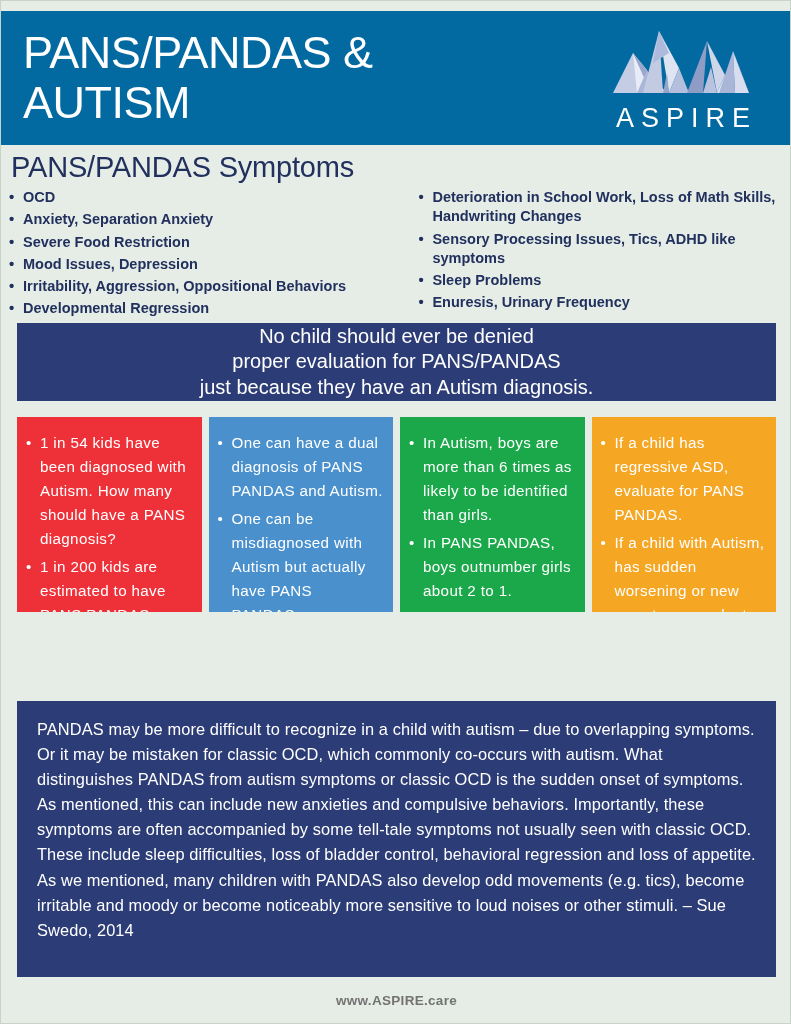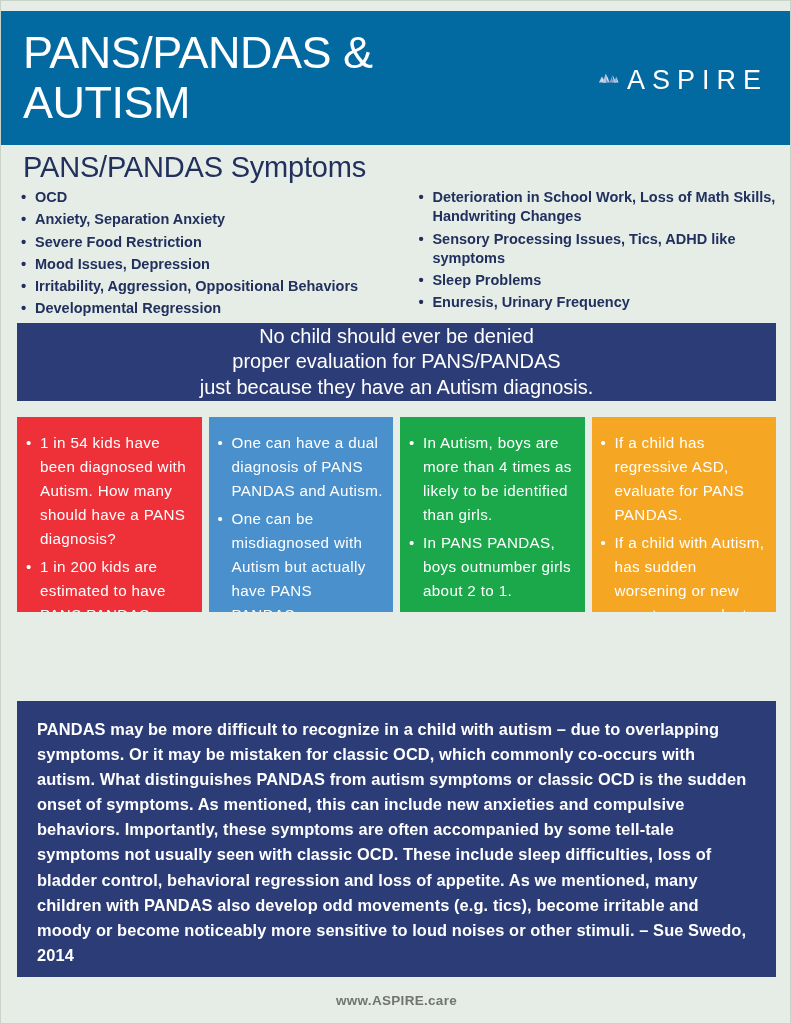--- a/index.html
+++ b/index.html
@@ -39,21 +39,21 @@
     color: #ffffff;
     font-size: 45px;
     line-height: 1.12;
     font-weight: 400;
     letter-spacing: -0.5px;
     white-space: pre-line;
     font-family: "Liberation Sans", sans-serif;
   }
   .logo-wrap {
     display: flex;
-    flex-direction: row;
+    flex-direction: column;
     align-items: center;
     justify-content: center;
     width: 170px;
     margin-right: 6px;
   }
   .logo-mark {
     width: 152px;
     height: 76px;
     display: block;
   }
@@ -65,21 +65,21 @@
     padding-left: 7px;
     font-weight: 400;
   }
 
   
   .symptoms {
     position: absolute;
     left: 0;
     top: 150px;
     width: 791px;
-    padding: 0 16px;
+    padding: 0 4px;
     box-sizing: border-box;
   }
   .symptoms-title {
     color: #22305e;
     font-size: 29px;
     font-weight: 400;
     margin: 0 0 4px 6px;
     letter-spacing: -0.2px;
   }
   .symptom-cols {
@@ -182,21 +182,20 @@
   .passage {
     position: absolute;
     left: 16px;
     top: 700px;
     width: 759px;
     height: 276px;
     background: #2c3c76;
     color: #ffffff;
     box-sizing: border-box;
     padding: 16px 20px 10px 20px;
-    font-weight: bold;
   }
   .passage-text {
     font-size: 16.4px;
     line-height: 1.53;
     letter-spacing: 0.1px;
     margin: 0;
   }
 
   
   .footer {
@@ -284,21 +283,21 @@
       </ul>
     </div>
     <div class="card card-blue">
       <ul>
         <li>One can have a dual diagnosis of PANS PANDAS and Autism.</li>
         <li>One can be misdiagnosed with Autism but actually have PANS PANDAS.</li>
       </ul>
     </div>
     <div class="card card-green">
       <ul>
-        <li>In Autism, boys are more than 4 times as likely to be identified than girls.</li>
+        <li>In Autism, boys are more than 6 times as likely to be identified than girls.</li>
         <li>In PANS PANDAS, boys outnumber girls about 2 to 1.</li>
       </ul>
     </div>
     <div class="card card-orange">
       <ul>
         <li>If a child has  regressive ASD, evaluate for PANS PANDAS.</li>
         <li>If a child with Autism, has sudden worsening or new symptoms, evaluate for PANS PANDAS.</li>
       </ul>
     </div>
   </div>

